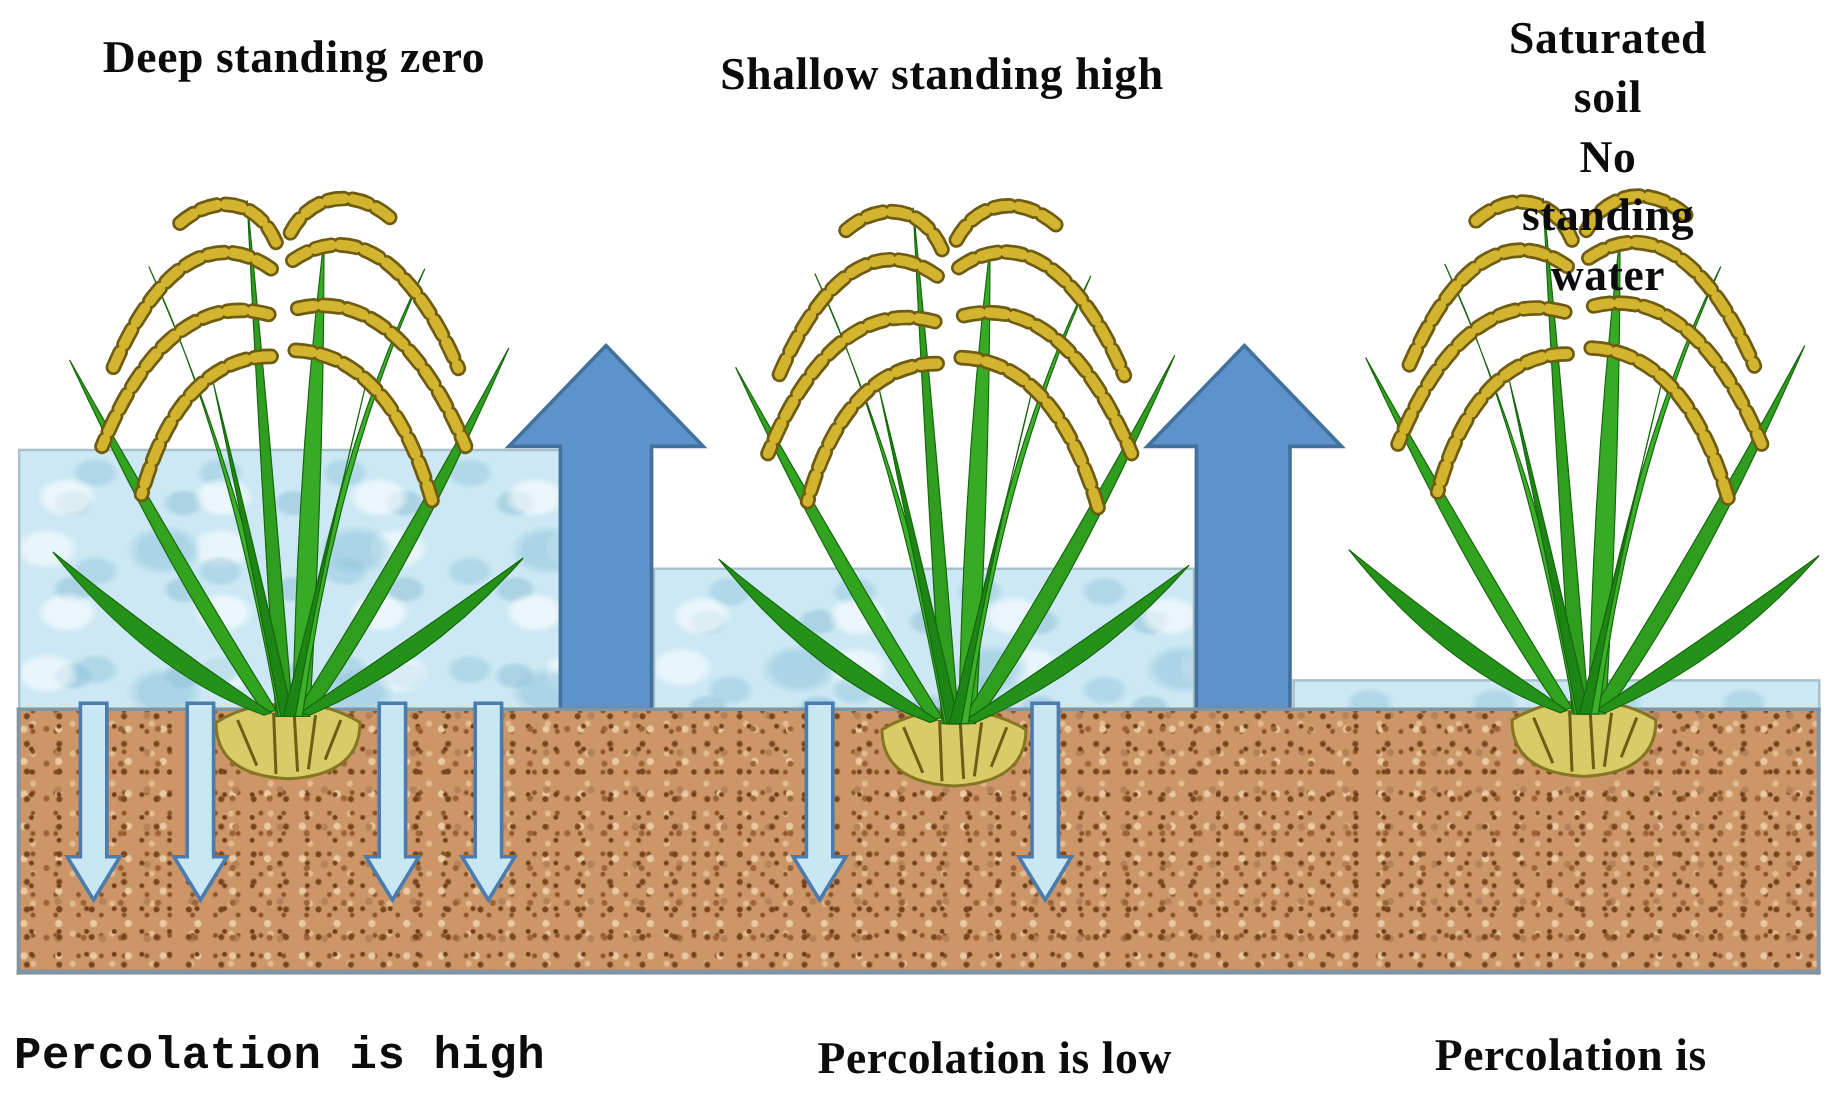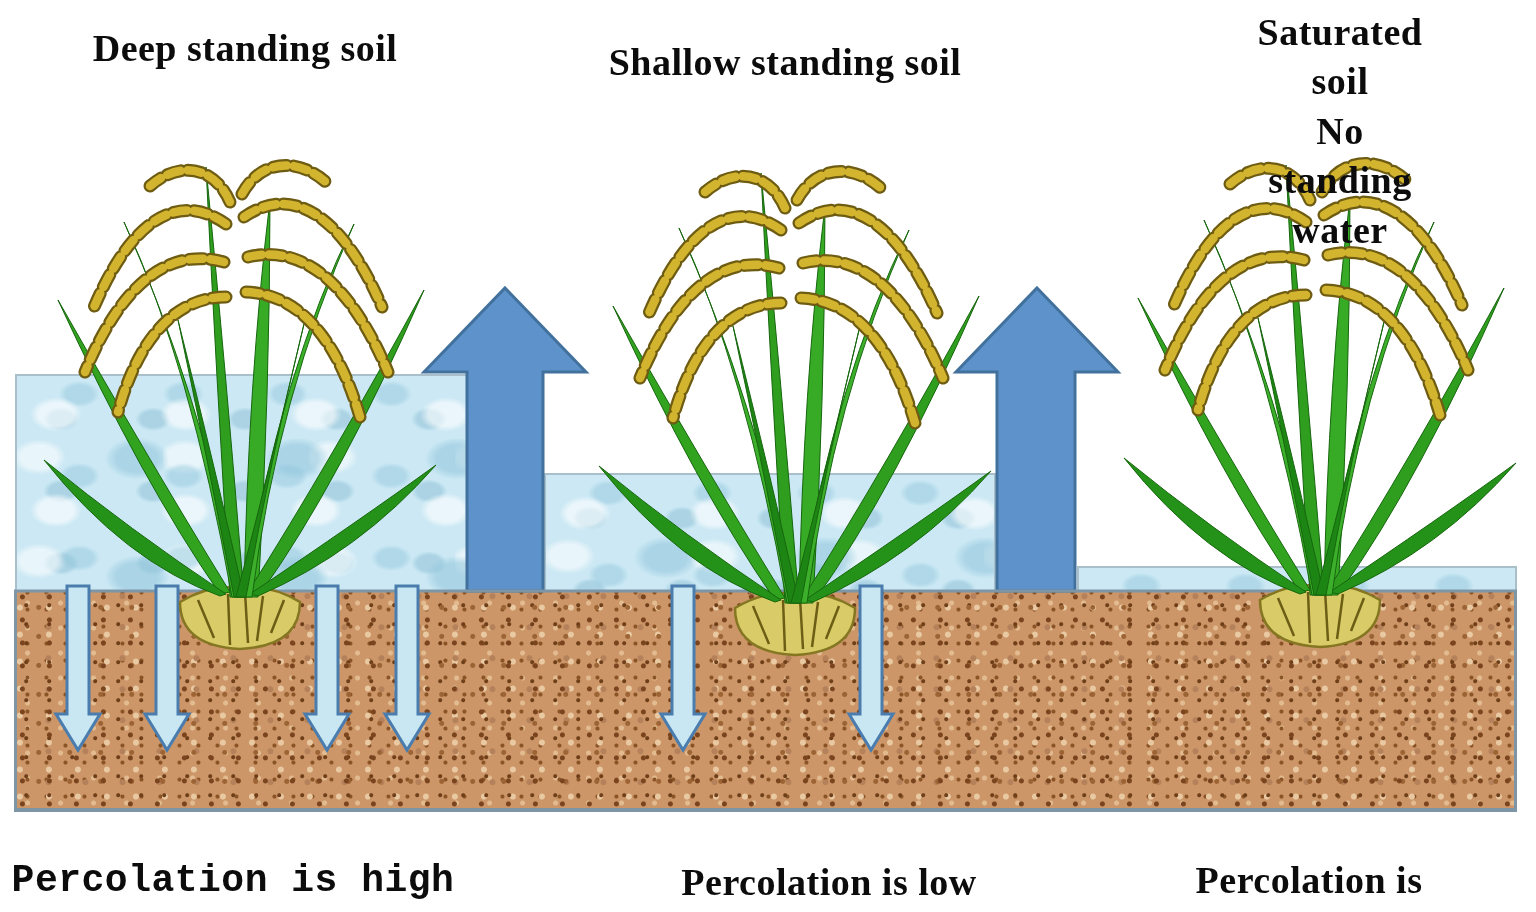--- a/index.html
+++ b/index.html
@@ -120,22 +120,22 @@
   <svg class="plant" viewBox="0 0 420 520" style="left:30px;top:132px;">
       <use href="#rice-plant"></use>
     </svg>
   <svg class="plant" viewBox="0 0 420 520" style="left:585px;top:138px;">
       <use href="#rice-plant"></use>
     </svg>
   <svg class="plant" viewBox="0 0 420 520" style="left:1110px;top:130px;">
       <use href="#rice-plant"></use>
     </svg>
 
-  <div class="label" style="left:245px;top:24px;">Deep standing soil</div>
-  <div class="label" style="left:785px;top:38px;">Shallow standing soil</div>
+  <div class="label" style="left:245px;top:24px;">Deep standing zero</div>
+  <div class="label" style="left:785px;top:38px;">Shallow standing high</div>
   <div class="label" style="left:1340px;top:8px;">Saturated soil
 No standing water</div>
 
   <div class="label" style="left:233px;top:856px;font-family:Liberation Mono, monospace;">Percolation is high</div>
   <div class="label" style="left:781px;top:858px;margin-left:48px;">Percolation is low</div>
   <div class="label" style="left:1309px;top:856px;">Percolation is zero</div>
 
 </div>
 
 </body></html>

